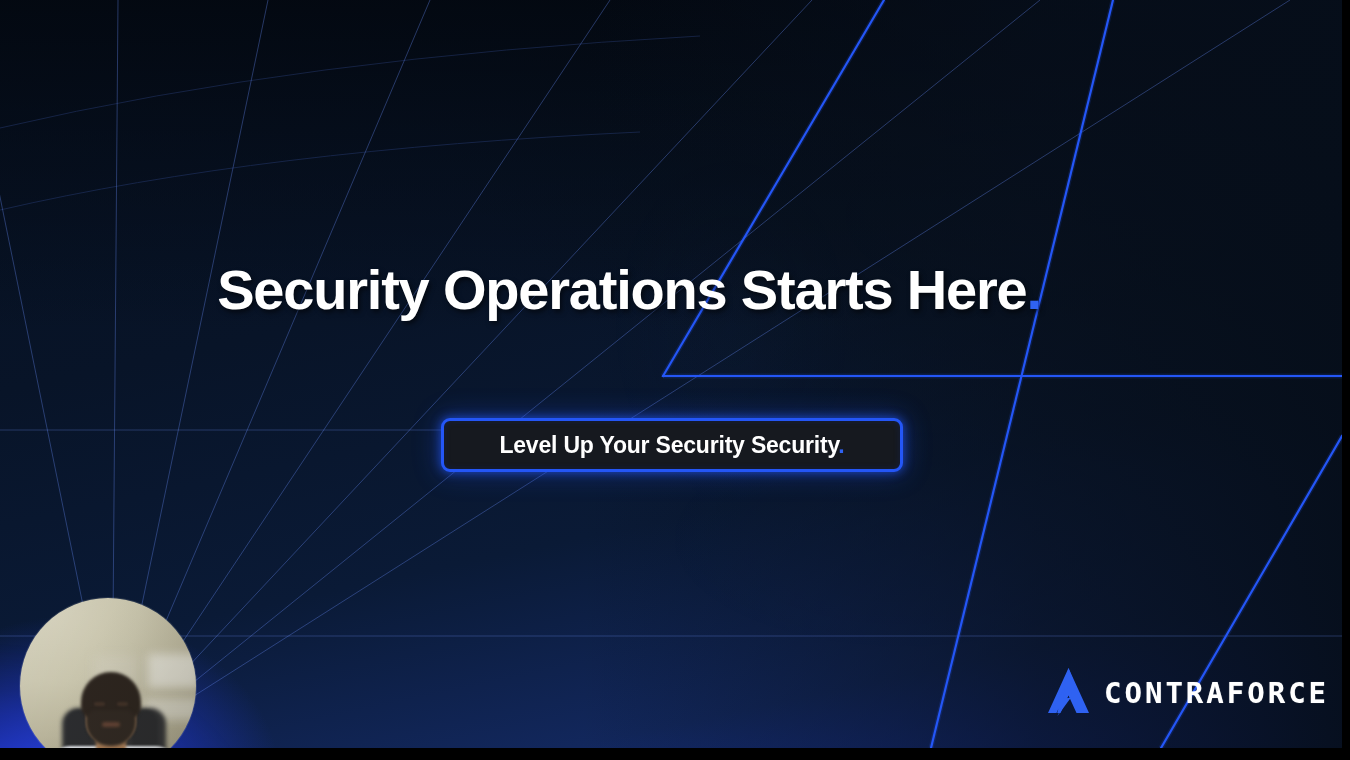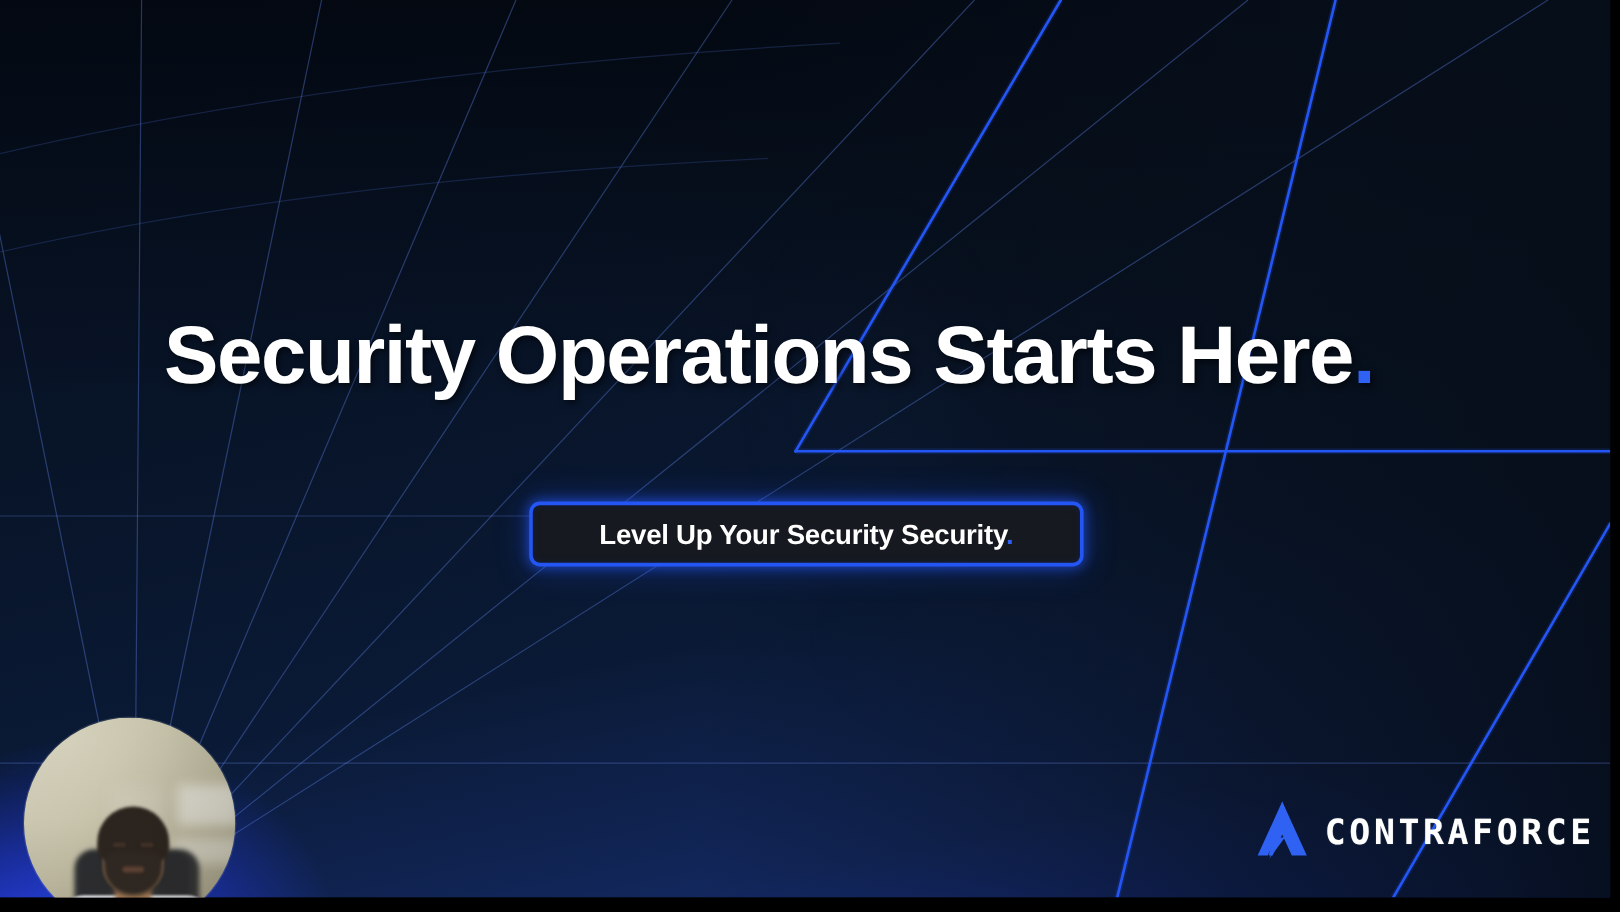--- a/index.html
+++ b/index.html
@@ -93,25 +93,25 @@
     opacity: 0.5;
     background:
       radial-gradient(closest-side at 22% 40%, rgba(30,56,96,0.15) 0%, rgba(30,56,96,0) 70%),
       radial-gradient(closest-side at 62% 22%, rgba(26,48,86,0.13) 0%, rgba(26,48,86,0) 70%),
       radial-gradient(closest-side at 44% 74%, rgba(24,44,80,0.12) 0%, rgba(24,44,80,0) 70%);
   }
 
   
   #headline {
     position: absolute;
-    left: 16px;
+    left: 4px;
     top: 262px;
     width: 1250px;
     text-align: center;
-    font-size: 68px;
+    font-size: 56px;
     font-weight: 700;
     letter-spacing: -1.2px;
     color: #ffffff;
     text-shadow: 2px 3px 5px rgba(0,0,0,0.55);
     line-height: 1;
     white-space: nowrap;
   }
   #headline .dot { color: #2f62f2; }
 
   

